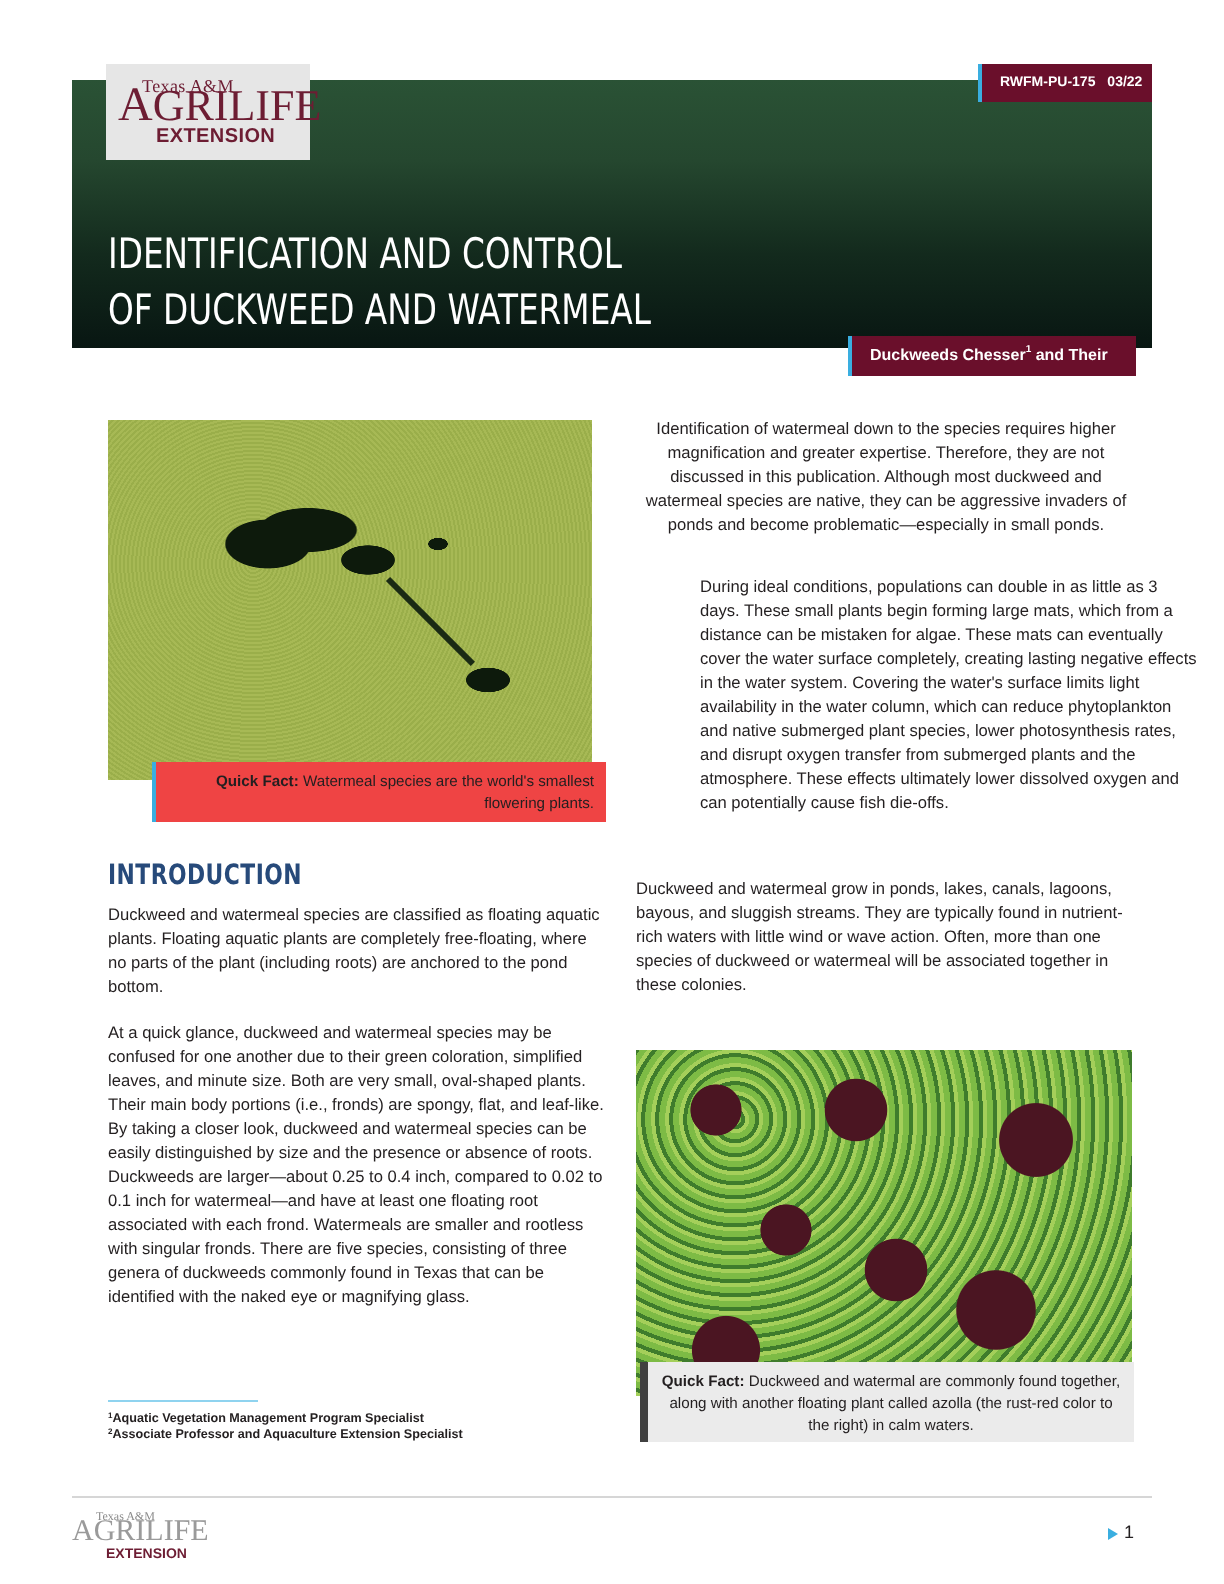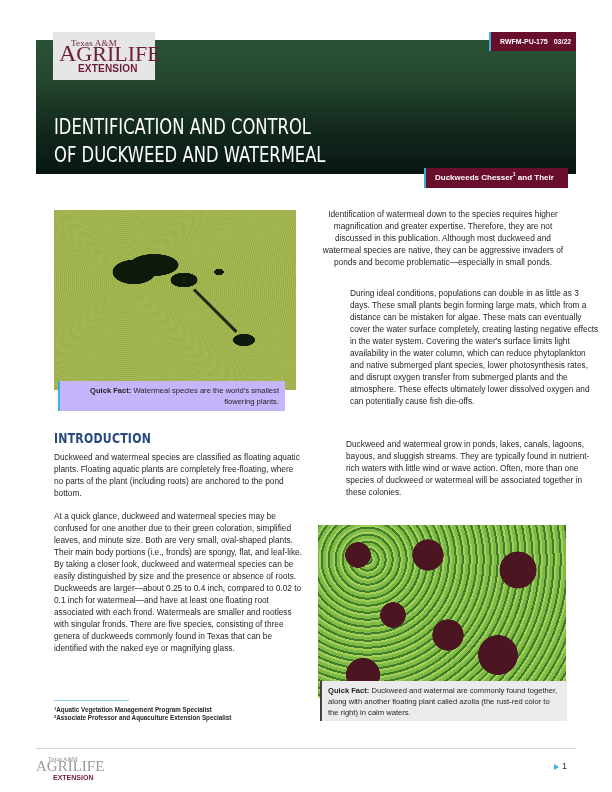--- a/index.html
+++ b/index.html
@@ -47,58 +47,58 @@
       radial-gradient(ellipse 18px 10px at 190px 130px, #0d1a0c 60%, transparent 62%),
       radial-gradient(ellipse 8px 5px at 165px 62px, #0d1a0c 60%, transparent 62%),
       repeating-radial-gradient(circle at 30% 40%, #9aae4a 0 1px, #a7b955 1px 2px),
       #a3b650;
   }
   .photo1 .streak {
     position: absolute; left: 140px; top: 78px; width: 60px; height: 3px; background: #1a2a14;
     transform: rotate(45deg); transform-origin: left;
   }
   .cap1 {
-    position: absolute; left: 58px; top: 381px; width: 227px; height: 30px;
-    background: #c4b5fd; border-left: 2px solid #3aaee0;
+    position: absolute; left: 76px; top: 381px; width: 227px; height: 30px;
+    background: #ef4444; border-left: 2px solid #3aaee0;
     font-size: 7.6px; line-height: 11px; text-align: right; padding: 4px 6px 0 6px; color: #231f20;
   }
   .cap1 b, .cap2 b { font-weight: bold; }
   .sec-head {
     position: absolute; left: 54px; top: 430px;
     color: #274a7a; font-family: "DejaVu Sans", sans-serif; font-weight: bold;
     font-size: 14px; transform: scaleX(0.78); transform-origin: left top; letter-spacing: 0.3px;
   }
   .para {
     position: absolute; font-size: 8.3px; line-height: 12px; color: #231f20;
   }
   .p1 { left: 54px; top: 451px; width: 250px; }
   .p2 { left: 54px; top: 510px; width: 250px; }
   .p3 { left: 318px; top: 208px; width: 250px; text-align: center; }
   .p4 { left: 318px; top: 287px; width: 250px; margin-left: 32px; }
-  .p5 { left: 318px; top: 438px; width: 250px; margin-left: 28px; }
+  .p5 { left: 318px; top: 438px; width: 250px; }
   .fn-line { position: absolute; left: 54px; top: 700px; width: 75px; height: 1px; background: #8fd3ef; }
   .footnotes { position: absolute; left: 54px; top: 706px; font-size: 6.3px; line-height: 8px; font-weight: bold; color: #231f20; }
   .footnotes sup { font-size: 4px; vertical-align: 2px; line-height: 0; }
   .photo2 {
     position: absolute; left: 318px; top: 525px; width: 248px; height: 173px;
     background:
       radial-gradient(circle 18px at 40px 30px, #4b1522 70%, transparent 72%),
       radial-gradient(circle 22px at 110px 30px, #4b1522 70%, transparent 72%),
       radial-gradient(circle 26px at 200px 45px, #4b1522 70%, transparent 72%),
       radial-gradient(circle 18px at 75px 90px, #4b1522 70%, transparent 72%),
       radial-gradient(circle 22px at 130px 110px, #4b1522 70%, transparent 72%),
       radial-gradient(circle 28px at 180px 130px, #4b1522 70%, transparent 72%),
       radial-gradient(circle 24px at 45px 150px, #4b1522 70%, transparent 72%),
       repeating-radial-gradient(circle at 20% 20%, #7dbb45 0 3px, #3f7c2c 3px 5px, #a4cf5a 5px 7px),
       #5f9b3a;
   }
   .cap2 {
     position: absolute; left: 320px; top: 681px; width: 247px; height: 40px;
-    background: #ebebeb; border-left: 2px solid #404040;
-    font-size: 7.6px; line-height: 11px; text-align: left; padding: 4px 6px 4px 6px; color: #231f20;
+    background: #ebebeb; border-left: 4px solid #404040;
+    font-size: 7.6px; line-height: 11px; text-align: center; padding: 4px 6px 4px 6px; color: #231f20;
   }
   .foot-rule { position: absolute; left: 36px; top: 748px; width: 540px; height: 1px; background: #d6d6d6; }
   .foot-logo { position: absolute; left: 36px; top: 756px; width: 80px; height: 30px; font-family: "Liberation Serif", serif; }
   .foot-logo .l1 { position: absolute; left: 12px; top: 0px; font-size: 6px; color: #8a8a8a; }
   .foot-logo .l2 { position: absolute; left: 0px; top: 3px; font-size: 15px; color: #9a9a9a; line-height: 15px; }
   .foot-logo .l3 { position: absolute; left: 17px; top: 18px; font-family: "Liberation Sans", sans-serif; font-weight: bold; font-size: 7px; color: #6d1d33; }
   .page-num { position: absolute; left: 562px; top: 761px; font-size: 9px; color: #231f20; }
   .page-arrow {
     position: absolute; left: 554px; top: 764px; width: 0; height: 0;
     border-left: 5px solid #3aaee0; border-top: 3px solid transparent; border-bottom: 3px solid transparent;

